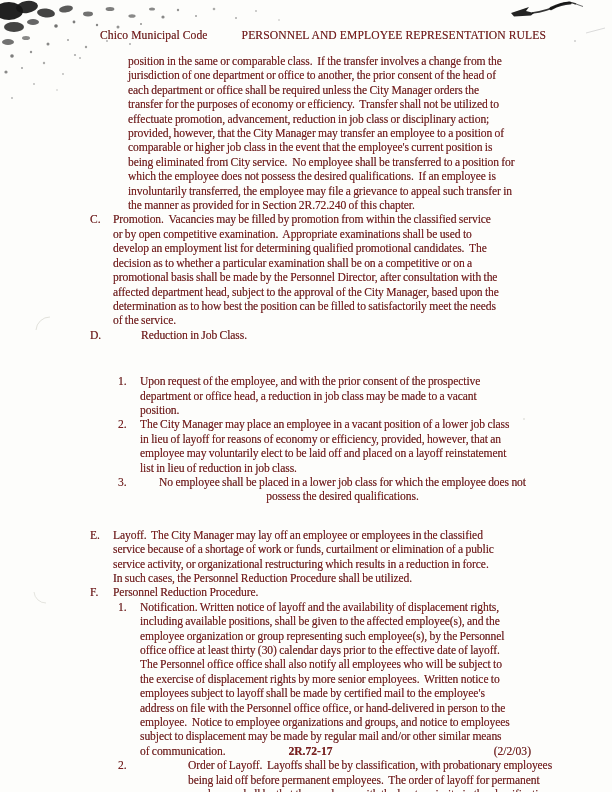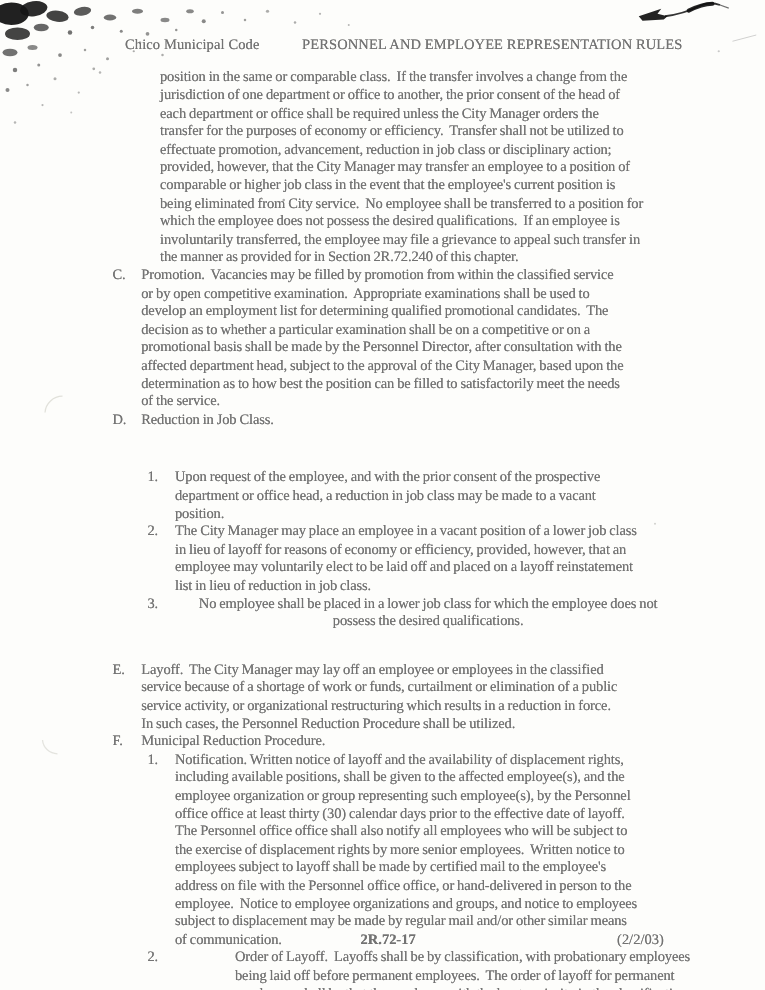--- a/index.html
+++ b/index.html
@@ -1,19 +1,19 @@
 <!DOCTYPE html>
 <html><head>
 <meta charset="utf-8">
 <style>
   html,body{margin:0;padding:0;background:#888;}
   .page{
     position:relative;width:612px;height:792px;background:#fdfdfb;
     font-family:"Liberation Serif","DejaVu Serif",serif;
-    color:#737373;overflow:hidden;
+    color:#7f1d1d;overflow:hidden;
     text-shadow:0 0 .5px rgba(25,25,25,.55);
   }
   .hdr{position:absolute;top:29px;left:100px;width:446px;display:flex;justify-content:space-between;font-size:11.6px;line-height:14px;}
   .hdr .hl{letter-spacing:.1px;}
   .hdr .hr{letter-spacing:.1px;}
   .bodyblock{
     position:absolute;top:55px;left:90px;width:455px;
     font-size:11.6px;line-height:14.4px;letter-spacing:-.1px;word-spacing:-.4px;
   }
   .pre{white-space:pre;}
@@ -122,21 +122,21 @@
 develop an employment list for determining qualified promotional candidates.  The
 decision as to whether a particular examination shall be on a competitive or on a
 promotional basis shall be made by the Personnel Director, after consultation with the
 affected department head, subject to the approval of the City Manager, based upon the
 determination as to how best the position can be filled to satisfactorily meet the needs
 of the service.</span>
     </div>
 
     <div class="item">
       <span class="lab">D.</span>
-      <span class="pre" style="display:block;">Reduction in Job Class.</span>
+      <span class="pre" style="display:block;margin-left:28px;">Reduction in Job Class.</span>
       <div class="sub">
         <span class="lab">1.</span>
         <span class="pre" style="display:block;margin-top:32px;">Upon request of the employee, and with the prior consent of the prospective
 department or office head, a reduction in job class may be made to a vacant
 position.</span>
       </div>
       <div class="sub">
         <span class="lab">2.</span>
         <span class="pre" style="display:block;">The City Manager may place an employee in a vacant position of a lower job class
 in lieu of layoff for reasons of economy or efficiency, provided, however, that an
@@ -153,21 +153,21 @@
     <div class="item">
       <span class="lab">E.</span>
       <span class="pre" style="display:block;margin-top:24px;">Layoff.  The City Manager may lay off an employee or employees in the classified
 service because of a shortage of work or funds, curtailment or elimination of a public
 service activity, or organizational restructuring which results in a reduction in force.
 In such cases, the Personnel Reduction Procedure shall be utilized.</span>
     </div>
 
     <div class="item">
       <span class="lab">F.</span>
-      <span class="pre" style="display:block;">Municipal Reduction Procedure.</span>
+      <span class="pre" style="display:block;">Personnel Reduction Procedure.</span>
       <div class="sub">
         <span class="lab">1.</span>
         <span class="pre" style="display:block;font-family:Liberation Serif, serif;">Notification. Written notice of layoff and the availability of displacement rights,
 including available positions, shall be given to the affected employee(s), and the
 employee organization or group representing such employee(s), by the Personnel
 office office at least thirty (30) calendar days prior to the effective date of layoff.
 The Personnel office office shall also notify all employees who will be subject to
 the exercise of displacement rights by more senior employees.  Written notice to
 employees subject to layoff shall be made by certified mail to the employee's
 address on file with the Personnel office office, or hand-delivered in person to the

